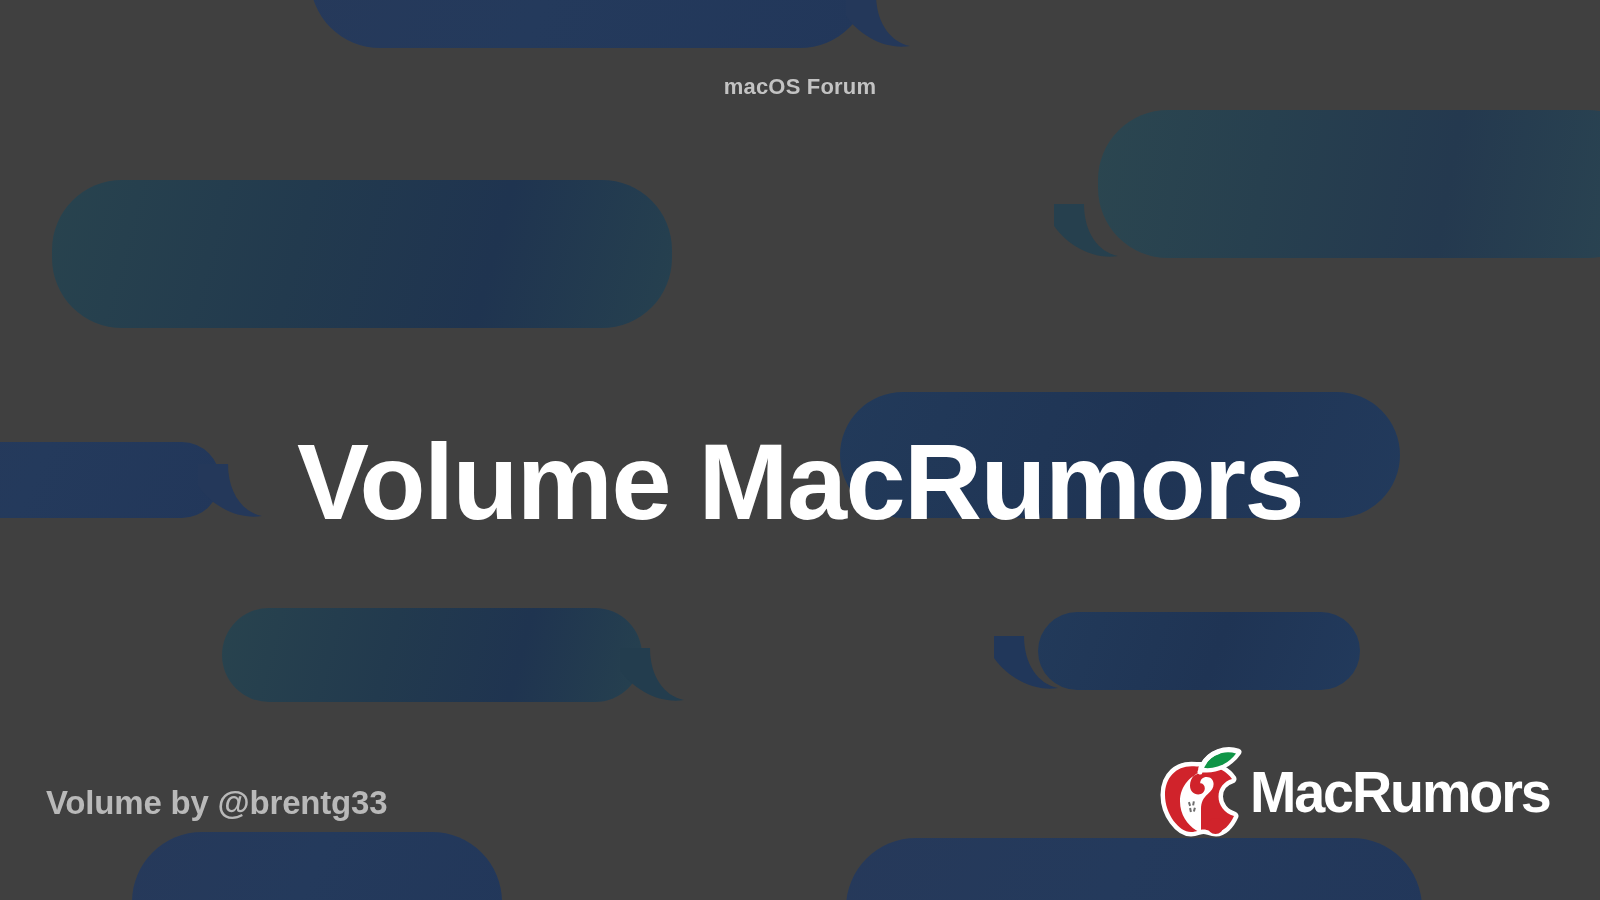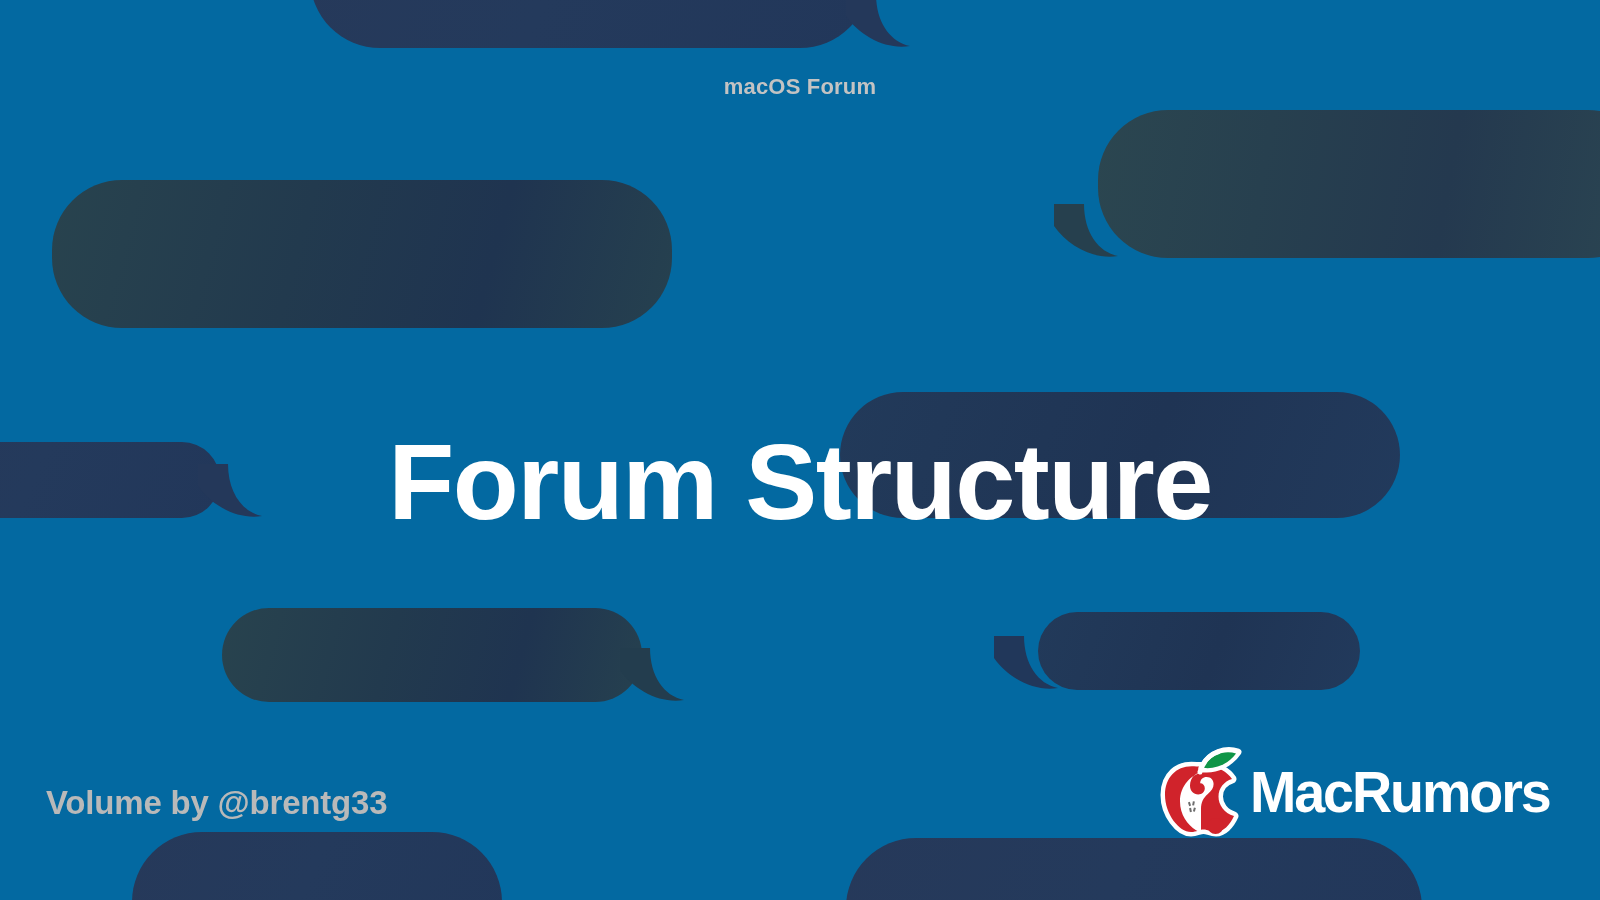--- a/index.html
+++ b/index.html
@@ -5,21 +5,21 @@
   html, body {
     margin: 0;
     padding: 0;
     background: #0f1f3a;
   }
   #og-card {
     position: relative;
     width: 1600px;
     height: 900px;
     overflow: hidden;
-    background: #0369a1;
+    background: #404040;
     font-family: "Liberation Sans", sans-serif;
   }
 
   
   #bubble-layer {
     position: absolute;
     inset: 0;
     overflow: hidden;
     pointer-events: none;
   }
@@ -166,21 +166,21 @@
       <div class="body"></div>
     </div>
 
     <div class="bubble fill-blue" style="left:846px; top:838px; width:576px; height:150px;">
       <div class="body"></div>
     </div>
   </div>
 
   <div id="forum-label">macOS Forum</div>
 
-  <h1 id="page-title">Forum Structure</h1>
+  <h1 id="page-title">Volume MacRumors</h1>
 
   <div id="posted-by">Volume by @brentg33</div>
 
   <div id="brand-lockup">
     <svg width="86" height="92" viewBox="0 0 86 92">
 
       <g>
         <path d="M36.5 20.5 C18 18 5 30 5 49 C5 68 19 86 31 86 C37 86 39 83.5 43.5 83.5
                  C48 83.5 50 86 56 86 C63 86 70 79 74 70
                  C64 67 58.5 59 58.5 50.5 C58.5 42 64 35.5 72 33

